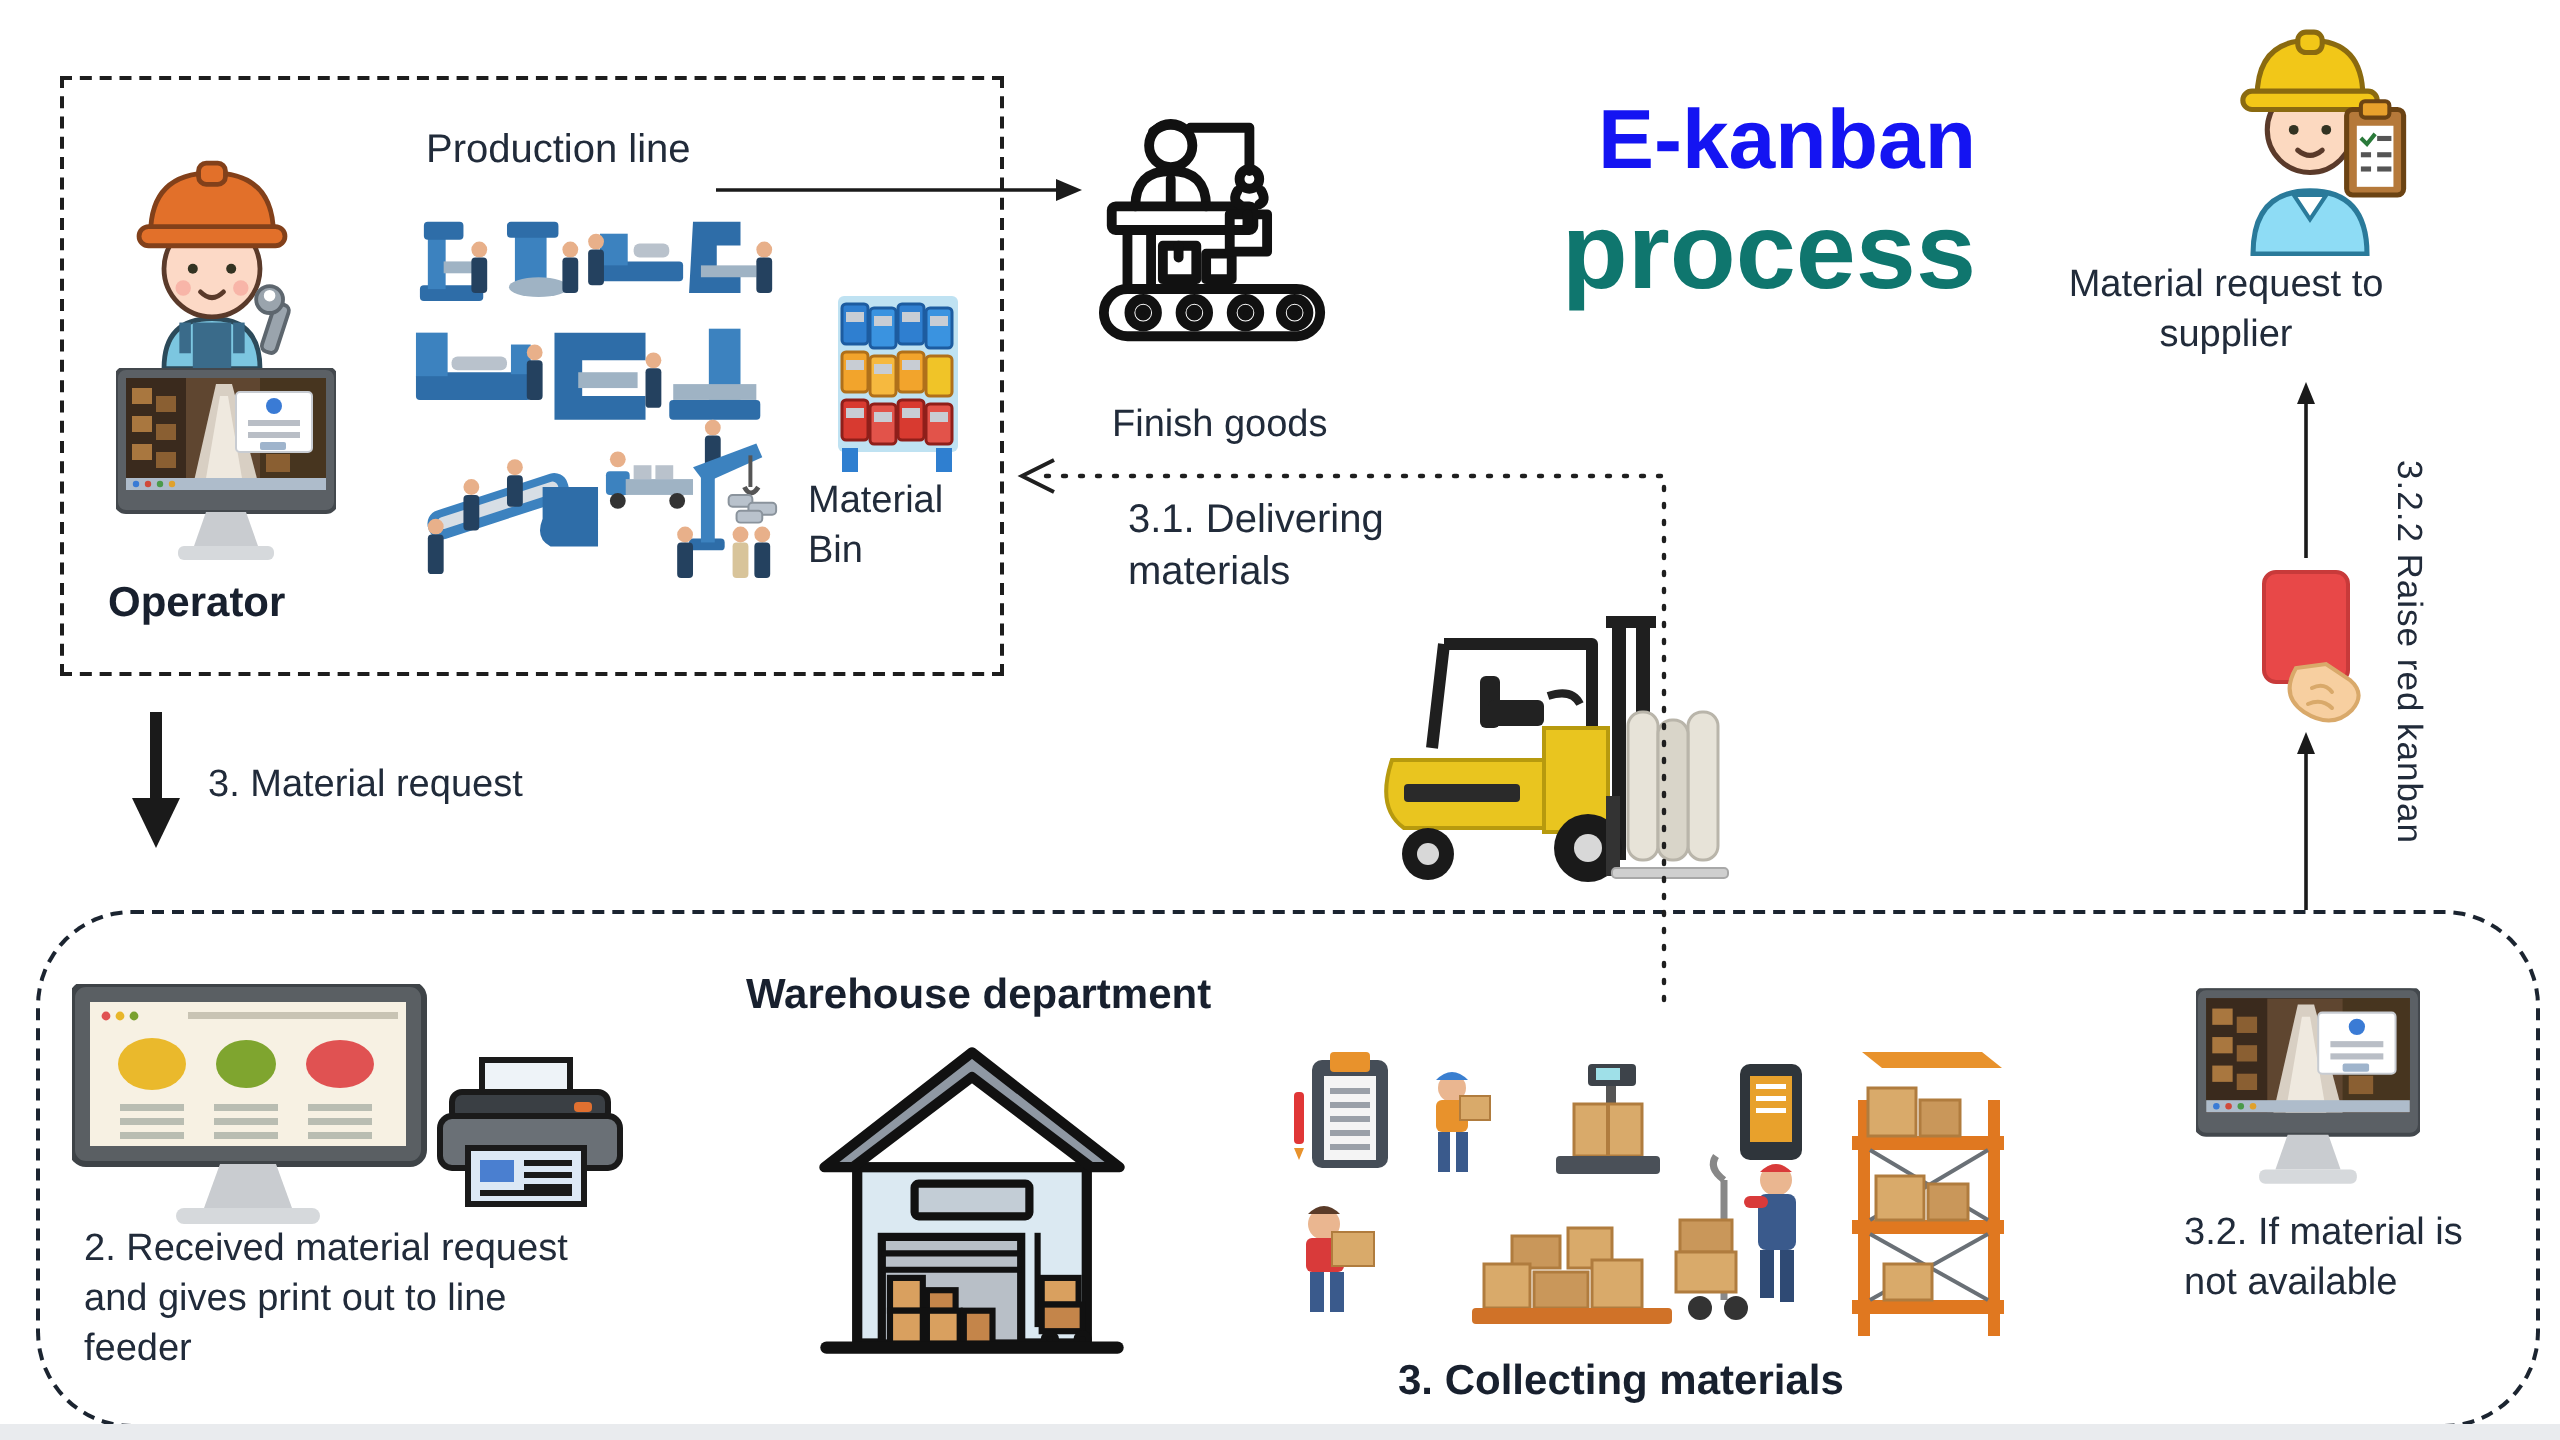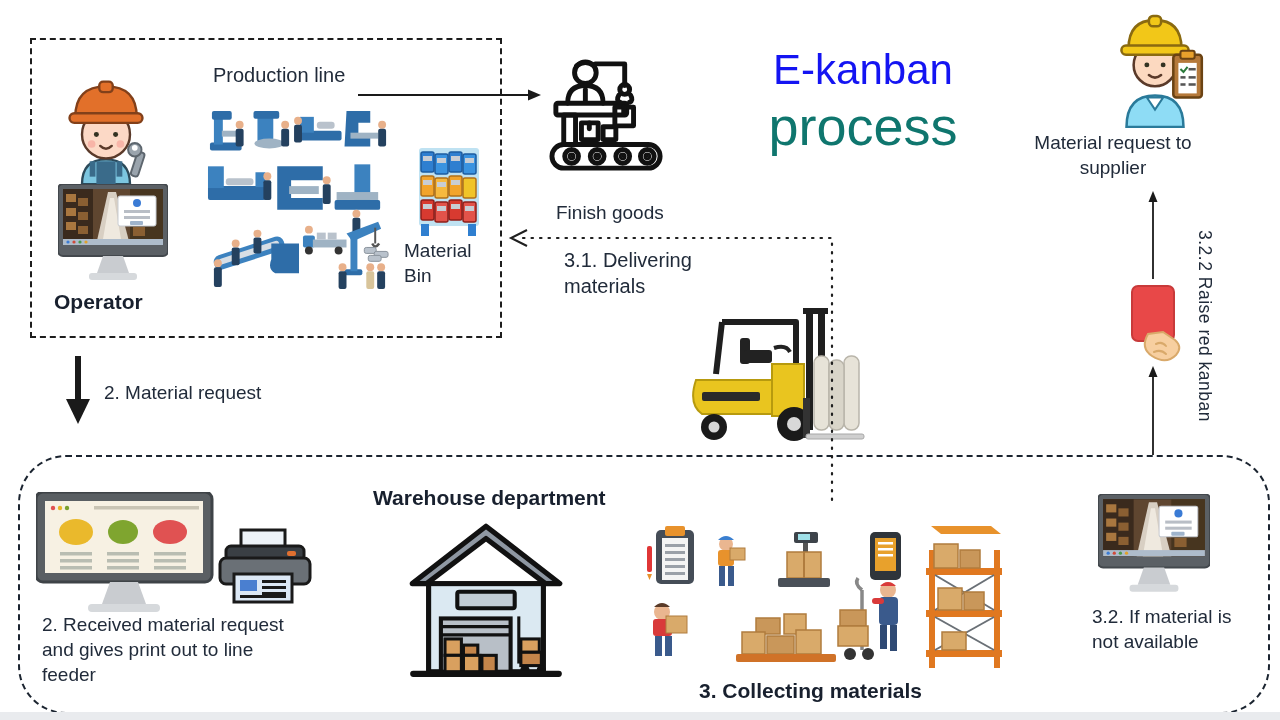--- a/index.html
+++ b/index.html
@@ -2,21 +2,21 @@
 <html><head>
 <meta charset="utf-8">
 <style>
   html,body{margin:0;padding:0;background:#fff;}
   .canvas{position:relative;width:1280px;height:720px;background:#ffffff;overflow:hidden;
           font-family:"Liberation Sans",sans-serif;color:#1f2735;padding-left:16px;}
   .abs{position:absolute;}
   .lbl{font-size:19px;line-height:1.32;color:#212b3a;}
   .lbl-c{text-align:center;}
   .bold{font-weight:700;color:#18202e;}
-  .title{width:250px;text-align:center;line-height:56px;font-weight:400;}
+  .title{width:250px;text-align:right;line-height:56px;font-weight:700;}
   .title .l1{font-size:42px;color:#1414f2;}
   .title .l2{font-size:54px;color:#0f766e;}
   .vtext{writing-mode:vertical-rl;font-size:17.5px;color:#212b3a;letter-spacing:.5px;}
   .prod-box{left:30px;top:38px;width:468px;height:296px;border:2px dashed #1d1d1d;}
   .wh-box{left:18px;top:455px;width:1248px;height:255px;border:2px dashed #1b2430;border-radius:48px;}
   .bottom-strip{left:0;top:712px;width:1280px;height:8px;background:#e9ebee;}
   svg{display:block;}
 </style>
 </head>
 <body>
@@ -277,21 +277,21 @@
   <div class="abs" style="left:1126px;top:284px;">
     <svg width="62" height="84" viewBox="0 0 62 84">
       <rect x="6" y="2" width="42" height="55" rx="6" fill="#e84848" stroke="#c83a3a" stroke-width="2"></rect>
       <path d="M22 50 q-8 14 4 22 q14 9 24 -1 q7 -8 -1 -15 l-12 -8 z" fill="#f7cfa0" stroke="#d9a96a" stroke-width="2"></path>
       <path d="M30 60 q6 -3 10 2 M28 68 q7 -3 12 2" stroke="#d9a96a" stroke-width="2" fill="none" stroke-linecap="round"></path>
     </svg>
   </div>
 
   <div class="abs vtext" style="left:1194px;top:230px;height:210px;">3.2.2 Raise red kanban</div>
 
-  <div class="abs lbl" style="left:104px;top:380px;">2. Material request</div>
+  <div class="abs lbl" style="left:104px;top:380px;">3. Material request</div>
 
   <div class="abs lbl" style="left:564px;top:247px;font-size:20px;">
     <div>3.1. Delivering</div>
     <div>materials</div>
   </div>
 
   <div class="abs" style="left:676px;top:300px;">
     <svg width="192" height="152" viewBox="0 0 192 152">
       <rect x="130" y="8" width="7" height="122" fill="#1f1f1f"></rect>
       <rect x="142" y="8" width="7" height="122" fill="#1f1f1f"></rect>

